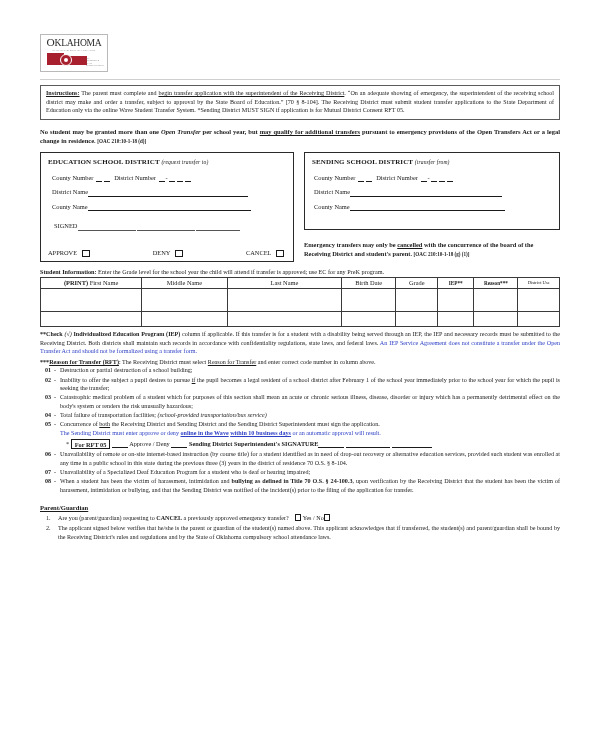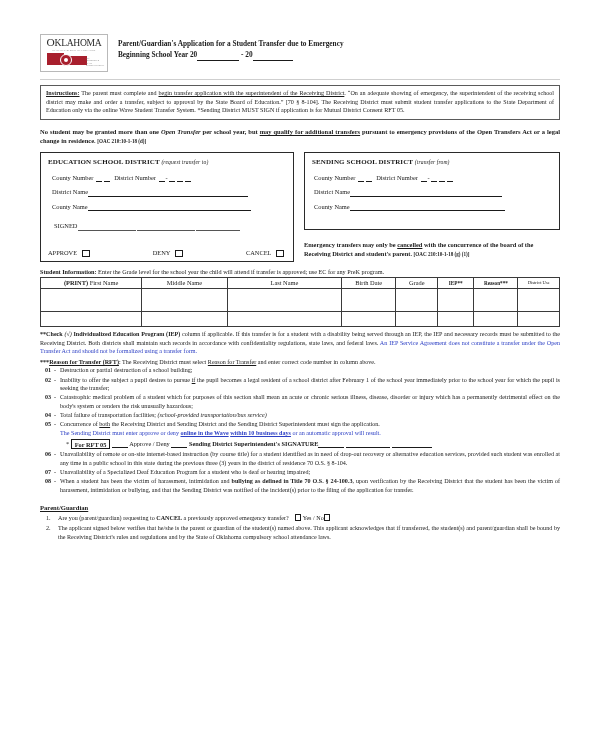--- a/index.html
+++ b/index.html
@@ -308,27 +308,20 @@
     <div class="logo-box">
       <div class="logo-word">
         <span class="cap">O</span><span title="OKLAHOMA">KLAHOMA</span>
       </div>
       <div class="logo-sub">STATE DEPARTMENT OF EDUCATION</div>
       <div class="logo-graphic">
         <div class="ok-pan"></div>
         <div class="ok-state"></div>
         <div class="ok-seal"></div>
         <div class="logo-right-text">JOY HOFMEISTER STATE SUPERINTENDENT</div>
-      </div>
-    </div>
-    <div class="title-block">
-      <div>Parent/Guardian's Application for a Student Transfer due to Emergency</div>
-      <div>
-        <span>Beginning School Year 20</span><span class="fill-line" style="width:42px"></span>
-        <span>- 20</span><span class="fill-line" style="width:40px"></span>
       </div>
     </div>
   </div>
 
   <hr class="hr-top">
 
   <div class="instructions">
     <u class="b">Instructions:</u><span> The parent must complete and </span><u>begin transfer application with the superintendent of the Receiving District</u><span>. “On an adequate showing of emergency, the superintendent of the receiving school district may make and order a transfer, subject to approval by the State Board of Education.” [70 § 8-104].  The Receiving District must submit student transfer applications to the State Department of Education only via the online Wave Student Transfer System. *Sending District MUST SIGN if application is for Mutual District Consent RFT 05.</span>
   </div>
 

